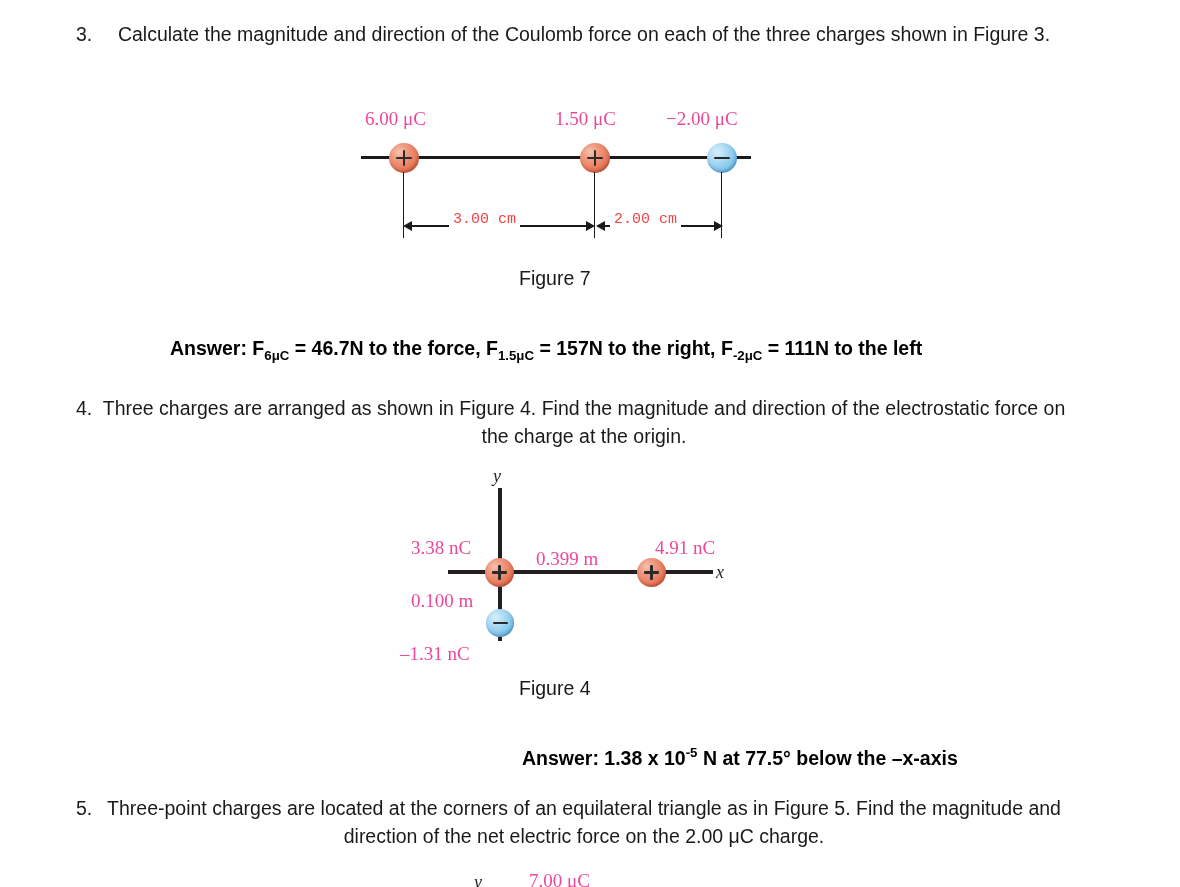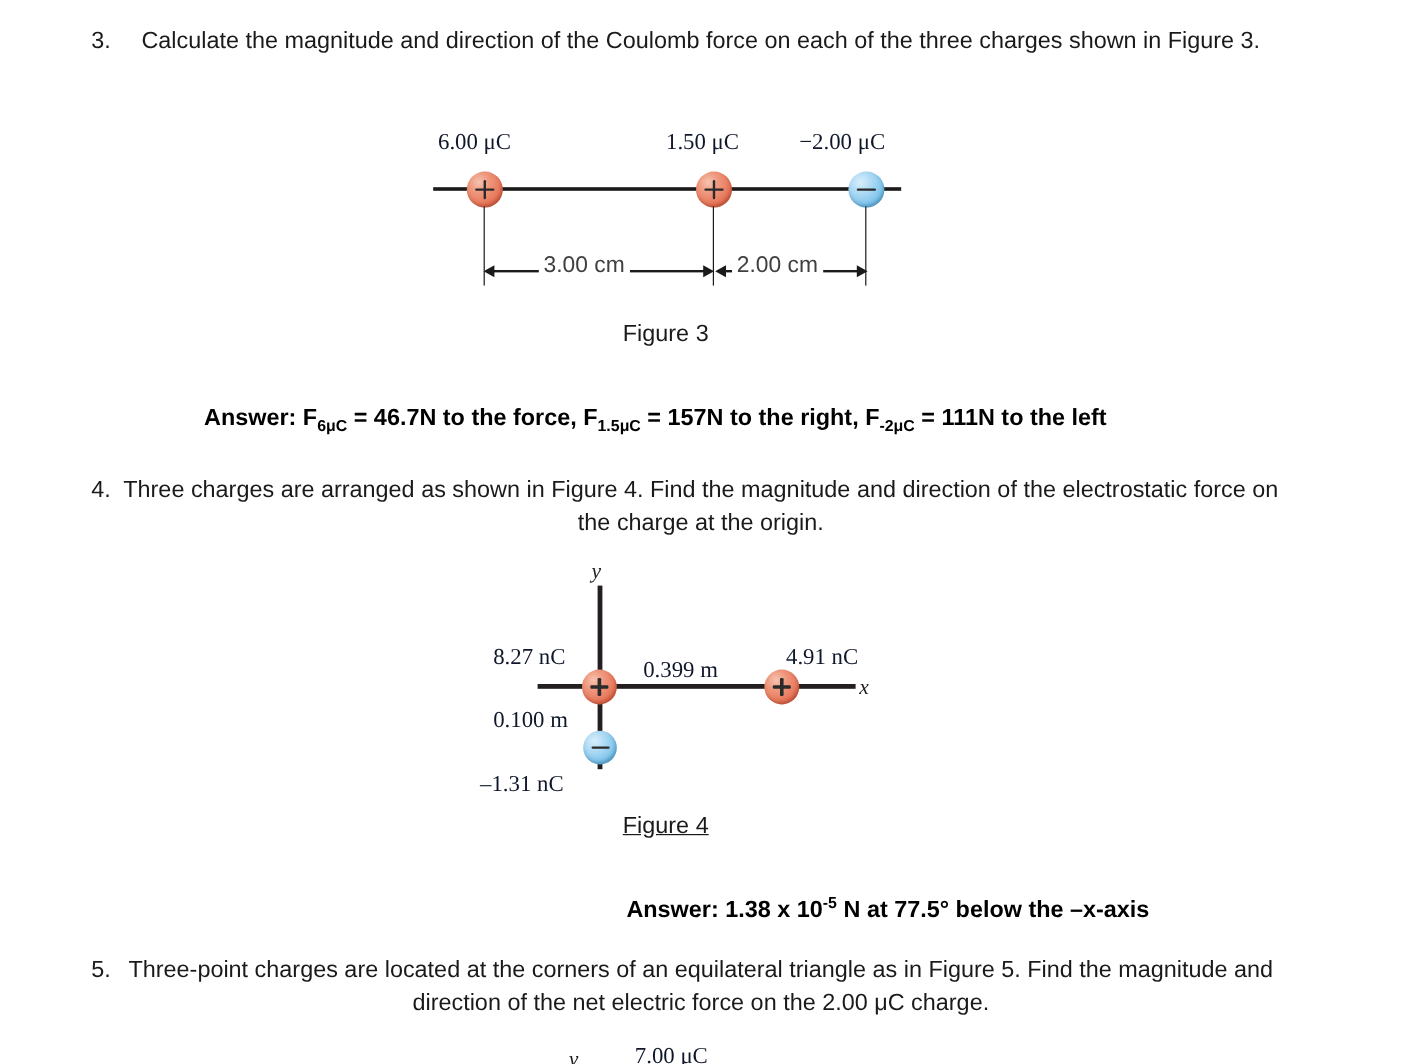--- a/index.html
+++ b/index.html
@@ -56,21 +56,21 @@
   }
 
   
   .figure { position: absolute; }
 
   
   .flabel {
     position: absolute;
     font-family: "Liberation Serif", serif;
     font-size: 19px;
-    color: #0f172a;
+    color: #ec4899;
     white-space: nowrap;
   }
   .axis-name {
     position: absolute;
     font-family: "Liberation Serif", serif;
     font-style: italic;
     font-size: 18px;
     color: #231f20;
   }
 
@@ -116,23 +116,23 @@
   .arrowhead {
     position: absolute;
     width: 0; height: 0;
     border-top: 5px solid transparent;
     border-bottom: 5px solid transparent;
   }
   .arrowhead.left  { border-right: 9px solid #1a1a1a; }
   .arrowhead.right { border-left: 9px solid #1a1a1a; }
   .dimtext {
     position: absolute;
-    font-family: Liberation Sans, sans-serif;
-    font-size: 19px;
-    color: #404040;
+    font-family: Liberation Mono, monospace;
+    font-size: 15px;
+    color: #ef4444;
     background: #fff;
     padding: 0 4px;
     white-space: nowrap;
   }
 </style>
 </head>
 <body>
 
 <div class="problem" style="left:68px; top:20px; width:1000px;">
   <span class="num">3.</span>
@@ -173,21 +173,21 @@
   </div>
 
   <div class="dimrow" style="left:241px; top:120px; width:127px; height:12px;">
     <div class="dimline" style="left:8px; top:5px; width:111px;"></div>
     <div class="arrowhead left" style="left:0px;   top:1px;"></div>
     <div class="arrowhead right" style="left:118px; top:1px;"></div>
     <div class="dimtext" style="left:14px; top:-9px;">2.00 cm</div>
   </div>
 </div>
 
-<div class="caption" style="left:519px; top:267px;">Figure 3</div>
+<div class="caption" style="left:519px; top:267px;">Figure 7</div>
 
 <div class="answer" style="left:170px; top:335px;">
   <span>Answer: </span><span>F</span><sub>6μC</sub><span> = 46.7N to the force, </span><span>F</span><sub>1.5μC</sub><span> = 157N to the right, </span><span>F</span><sub>-2μC</sub><span> = 111N to the left</span>
 </div>
 
 <div class="problem" style="left:68px; top:394px; width:1000px;">
   <span class="num">4.</span>
   <span class="body">Three charges are arranged as shown in Figure 4. Find the magnitude and direction of the electrostatic force on the charge at the origin.</span>
 </div>
 
@@ -197,38 +197,38 @@
 
   <div class="hline thickline" style="left:48px; top:105px; width:265px; height:3.6px;"></div>
 
   <div class="axis-name" style="left:93px; top:1px;">y</div>
   <div class="axis-name" style="left:316px; top:97px;">x</div>
 
   <div class="charge pos" style="left:85px; top:93px; width:29px; height:29px;">
     <span class="plus-h" style="width:15px; height:2.4px;"></span>
     <span class="plus-v" style="width:2.4px; height:15px;"></span>
   </div>
-  <div class="flabel" style="left:11px; top:72px;">8.27 nC</div>
+  <div class="flabel" style="left:11px; top:72px;">3.38 nC</div>
 
   <div class="charge pos" style="left:237px; top:93px; width:29px; height:29px;">
     <span class="plus-h" style="width:15px; height:2.4px;"></span>
     <span class="plus-v" style="width:2.4px; height:15px;"></span>
   </div>
   <div class="flabel" style="left:255px; top:72px;">4.91 nC</div>
 
   <div class="charge neg" style="left:86px; top:144px; width:28px; height:28px;">
     <span class="minus-h" style="width:15px; height:2.4px;"></span>
   </div>
   <div class="flabel" style="left:0px; top:178px;">–1.31 nC</div>
 
   <div class="flabel" style="left:136px; top:83px;">0.399 m</div>
   <div class="flabel" style="left:11px; top:125px;">0.100 m</div>
 </div>
 
-<div class="caption" style="left:519px; top:677px;text-decoration:underline;">Figure 4</div>
+<div class="caption" style="left:519px; top:677px;">Figure 4</div>
 
 <div class="answer" style="left:522px; top:740px;">
   <span>Answer: </span><span>1.38 x 10</span><sup>-5</sup><span> N at 77.5° below the –x-axis</span>
 </div>
 
 <div class="problem" style="left:68px; top:794px; width:1000px;">
   <span class="num">5.</span>
   <span class="body">Three-point charges are located at the corners of an equilateral triangle as in Figure 5. Find the magnitude and direction of the net electric force on the 2.00 μC charge.</span>
 </div>
 

